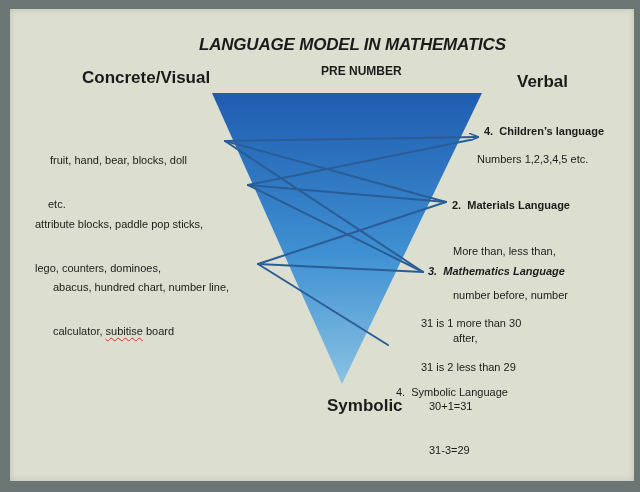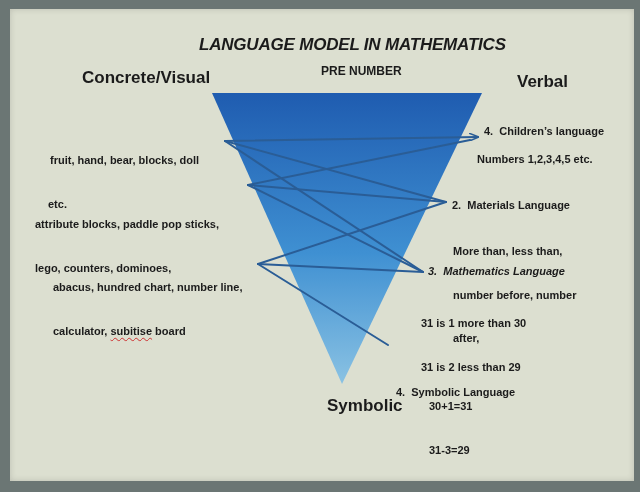--- a/index.html
+++ b/index.html
@@ -11,21 +11,21 @@
   }
   .slide {
     position: absolute; left: 10px; top: 9px; width: 624px; height: 472px;
     background: #dcdfd0;
     box-shadow: inset 0 0 6px rgba(0,0,0,0.15);
   }
   .abs { position: absolute; color: #1b1b1b; white-space: nowrap; }
   .title { font-weight: bold; font-size: 17px; letter-spacing: -0.2px; font-style: italic; }
   .sub { font-weight: bold; font-size: 12px; }
   .head { font-weight: bold; font-size: 17px; }
-  .body { font-size: 11px; line-height: 14.5px; white-space: pre; font-weight: bold; }
+  .body { font-size: 11px; line-height: 14.5px; white-space: pre; }
   .bold { font-weight: bold; }
   .spell { text-decoration: underline wavy #c33; text-decoration-thickness: 1px; text-underline-offset: 2px; }
   svg.diagram { position: absolute; left: 0; top: 0; }
 </style>
 </head>
 <body>
 
 <div class="slide"></div>
 
 <svg class="diagram" width="640" height="492">

